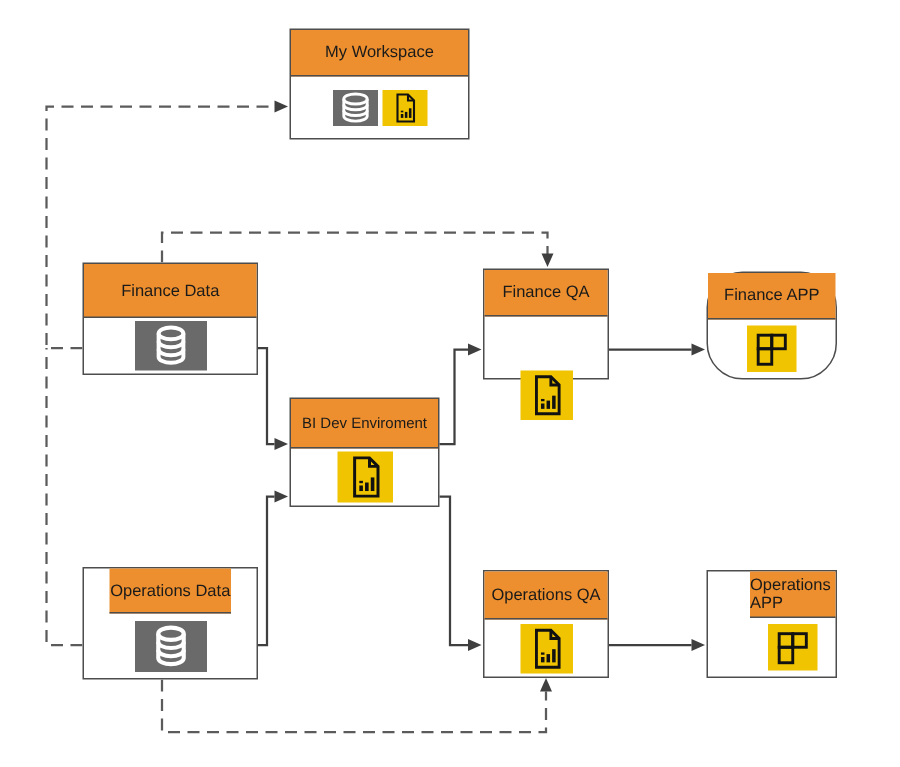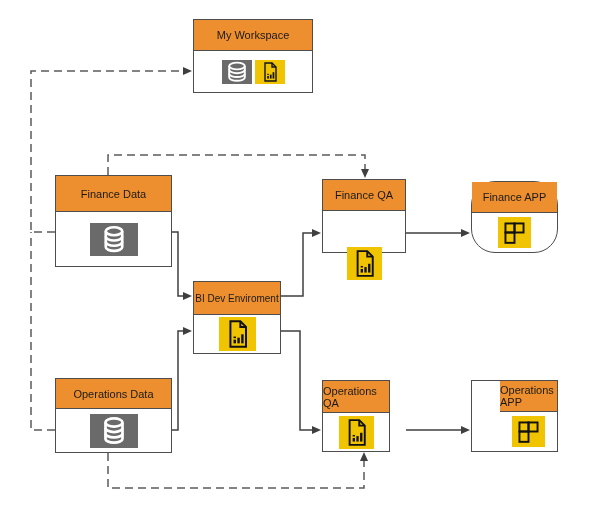--- a/index.html
+++ b/index.html
@@ -117,53 +117,53 @@
             <path class="doc-glyph" d="M14,3 V7 H18"></path>
             <rect class="doc-bar" x="9.2" y="16" width="1.7" height="2.6"></rect>
             <rect class="doc-bar" x="9.2" y="13.8" width="1.7" height="1.1"></rect>
             <rect class="doc-bar" x="11.9" y="14.6" width="1.7" height="4"></rect>
             <rect class="doc-bar" x="14.6" y="12.2" width="1.7" height="6.4"></rect>
           </svg>
       </span>
     </div>
   </div>
 
-  <div class="node" style="left:55px;top:175px;width:117px;height:92px;">
+  <div class="node" style="left:55px;top:175px;width:117px;height:75px;">
     <div class="node-header" style="height:35px;">Finance Data</div>
     <div class="node-body">
       <span class="icon-box gray" style="width:48px;height:33px;">
         <svg viewBox="0 0 24 20">
             <g class="db-glyph">
               <ellipse cx="12" cy="5" rx="5" ry="2.4"></ellipse>
               <path d="M7,5 V14.5 A5,2.4 0 0 0 17,14.5 V5"></path>
               <path d="M7,8.2 A5,2.4 0 0 0 17,8.2"></path>
               <path d="M7,11.4 A5,2.4 0 0 0 17,11.4"></path>
             </g>
           </svg>
       </span>
     </div>
   </div>
 
-  <div class="node" style="left:55px;top:378px;width:117px;height:75px;">
+  <div class="node" style="left:55px;top:378px;width:117px;height:75px;align-items:center;">
     <div class="node-header" style="height:29px;">Operations Data</div>
     <div class="node-body">
       <span class="icon-box gray" style="width:48px;height:34px;">
         <svg viewBox="0 0 24 20">
             <g class="db-glyph">
               <ellipse cx="12" cy="5" rx="5" ry="2.4"></ellipse>
               <path d="M7,5 V14.5 A5,2.4 0 0 0 17,14.5 V5"></path>
               <path d="M7,8.2 A5,2.4 0 0 0 17,8.2"></path>
               <path d="M7,11.4 A5,2.4 0 0 0 17,11.4"></path>
             </g>
           </svg>
       </span>
     </div>
   </div>
 
-  <div class="node" style="left:193px;top:281px;width:88px;height:73px;justify-content:space-between;">
+  <div class="node" style="left:193px;top:265px;width:100px;height:73px;justify-content:space-between;">
     <div class="node-header small-label" style="height:32px;">BI Dev Enviroment</div>
     <div class="node-body">
       <span class="icon-box yellow" style="width:37px;height:34px;">
         <svg viewBox="0 0 24 24">
             <path class="doc-glyph" d="M7,3 H14 L18,7 V21 H7 Z"></path>
             <path class="doc-glyph" d="M14,3 V7 H18"></path>
             <rect class="doc-bar" x="9.2" y="16" width="1.7" height="2.6"></rect>
             <rect class="doc-bar" x="9.2" y="13.8" width="1.7" height="1.1"></rect>
             <rect class="doc-bar" x="11.9" y="14.6" width="1.7" height="4"></rect>
             <rect class="doc-bar" x="14.6" y="12.2" width="1.7" height="6.4"></rect>
@@ -196,21 +196,21 @@
             <g class="app-glyph">
               <rect x="5" y="5" width="7" height="7"></rect>
               <rect x="12" y="5" width="7" height="7"></rect>
               <rect x="5" y="12" width="7" height="8"></rect>
             </g>
           </svg>
       </span>
     </div>
   </div>
 
-  <div class="node" style="left:322px;top:380px;width:68px;height:72px;">
+  <div class="node" style="left:322px;top:380px;width:84px;height:72px;">
     <div class="node-header" style="height:31px;">Operations QA</div>
     <div class="node-body">
       <span class="icon-box yellow" style="width:35px;height:33px;">
         <svg viewBox="0 0 24 24">
             <path class="doc-glyph" d="M7,3 H14 L18,7 V21 H7 Z"></path>
             <path class="doc-glyph" d="M14,3 V7 H18"></path>
             <rect class="doc-bar" x="9.2" y="16" width="1.7" height="2.6"></rect>
             <rect class="doc-bar" x="9.2" y="13.8" width="1.7" height="1.1"></rect>
             <rect class="doc-bar" x="11.9" y="14.6" width="1.7" height="4"></rect>
             <rect class="doc-bar" x="14.6" y="12.2" width="1.7" height="6.4"></rect>

